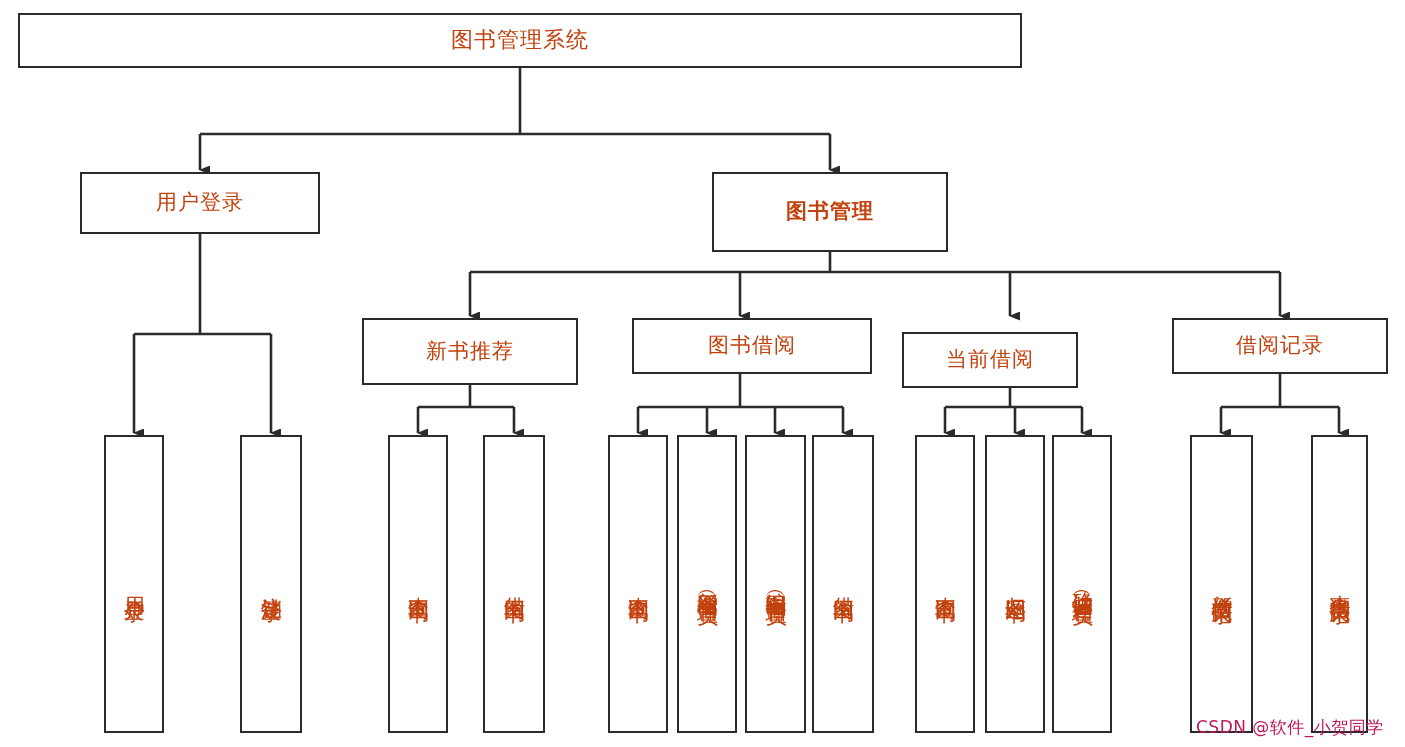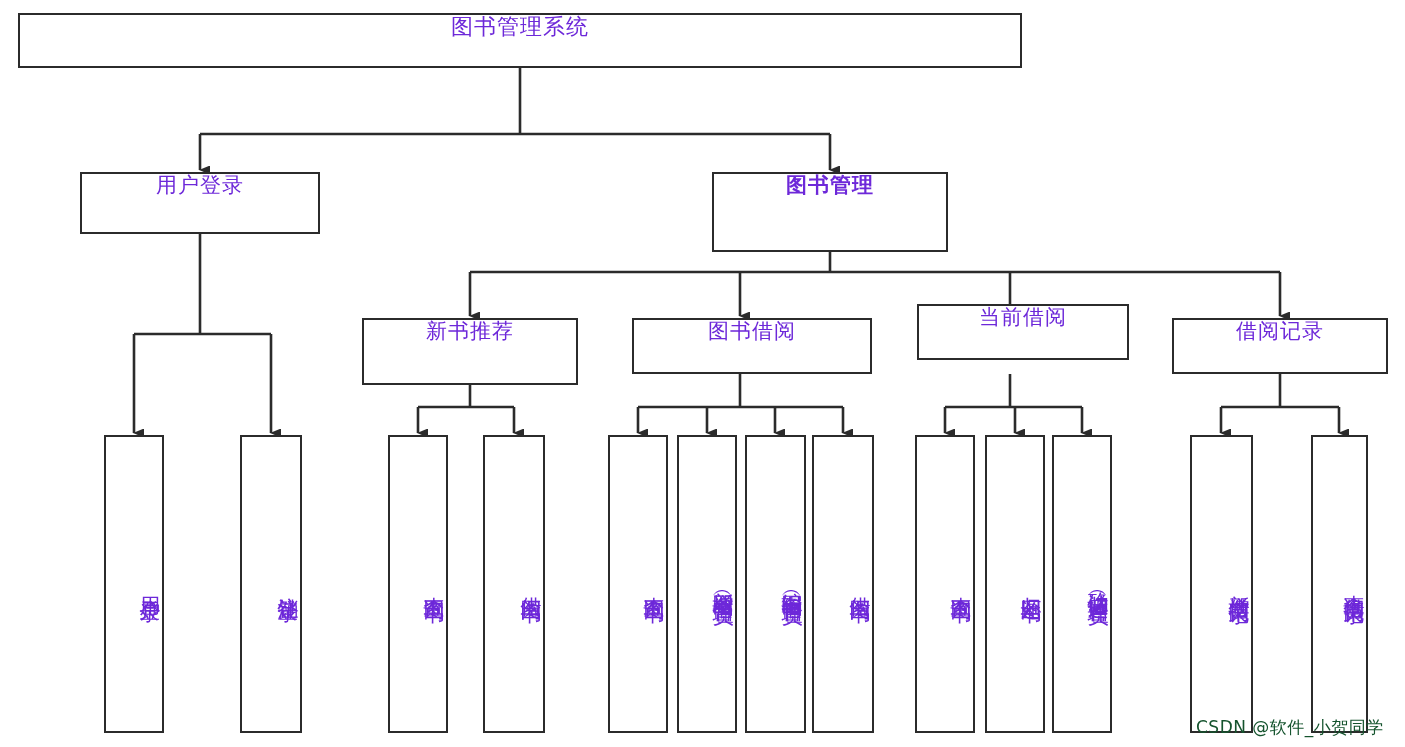--- a/index.html
+++ b/index.html
@@ -25,23 +25,23 @@
     width: 1405px;
     height: 747px;
     pointer-events: none;
   }
   .node {
     position: absolute;
     box-sizing: border-box;
     background: #ffffff;
     border: 2px solid #2b2b2b;
     display: flex;
-    align-items: flex-start;
+    align-items: center;
     justify-content: center;
-    color: #6d28d9;
+    color: #c2410c;
   }
   .node.horizontal {
     font-size: 21px;
     letter-spacing: 1px;
     line-height: 1.1;
     white-space: nowrap;
   }
   .node.vertical {
     font-size: 21px;
     line-height: 1.18;
@@ -56,21 +56,21 @@
     text-orientation: upright;
     display: block;
     text-align: center;
   }
   .node.title {
     font-size: 22px;
   }
   .watermark {
     position: absolute;
     font-size: 17px;
-    color: #14532d;
+    color: #be185d;
     white-space: nowrap;
     letter-spacing: 0.5px;
   }
 </style>
 </head>
 <body>
 
 <div id="diagram-root">
 
   <svg class="links" viewBox="0 0 1405 747">
@@ -125,21 +125,21 @@
       </div>
       <div class="node horizontal" style="left: 712px; top: 172px; width: 236px; height: 80px; font-weight: bold;">
         <span class="label">图书管理</span>
       </div>
       <div class="node horizontal" style="left: 362px; top: 318px; width: 216px; height: 67px;">
         <span class="label">新书推荐</span>
       </div>
       <div class="node horizontal" style="left: 632px; top: 318px; width: 240px; height: 56px;">
         <span class="label">图书借阅</span>
       </div>
-      <div class="node horizontal" style="left: 902px; top: 304px; width: 212px; height: 56px; margin-left: 15px;">
+      <div class="node horizontal" style="left: 902px; top: 332px; width: 176px; height: 56px;">
         <span class="label">当前借阅</span>
       </div>
       <div class="node horizontal" style="left: 1172px; top: 318px; width: 216px; height: 56px;">
         <span class="label">借阅记录</span>
       </div>
       <div class="node vertical" style="left: 104px; top: 435px; width: 60px; height: 298px;">
         <span class="label">用户登录</span>
       </div>
       <div class="node vertical" style="left: 240px; top: 435px; width: 62px; height: 298px;">
         <span class="label">注销登录</span>

